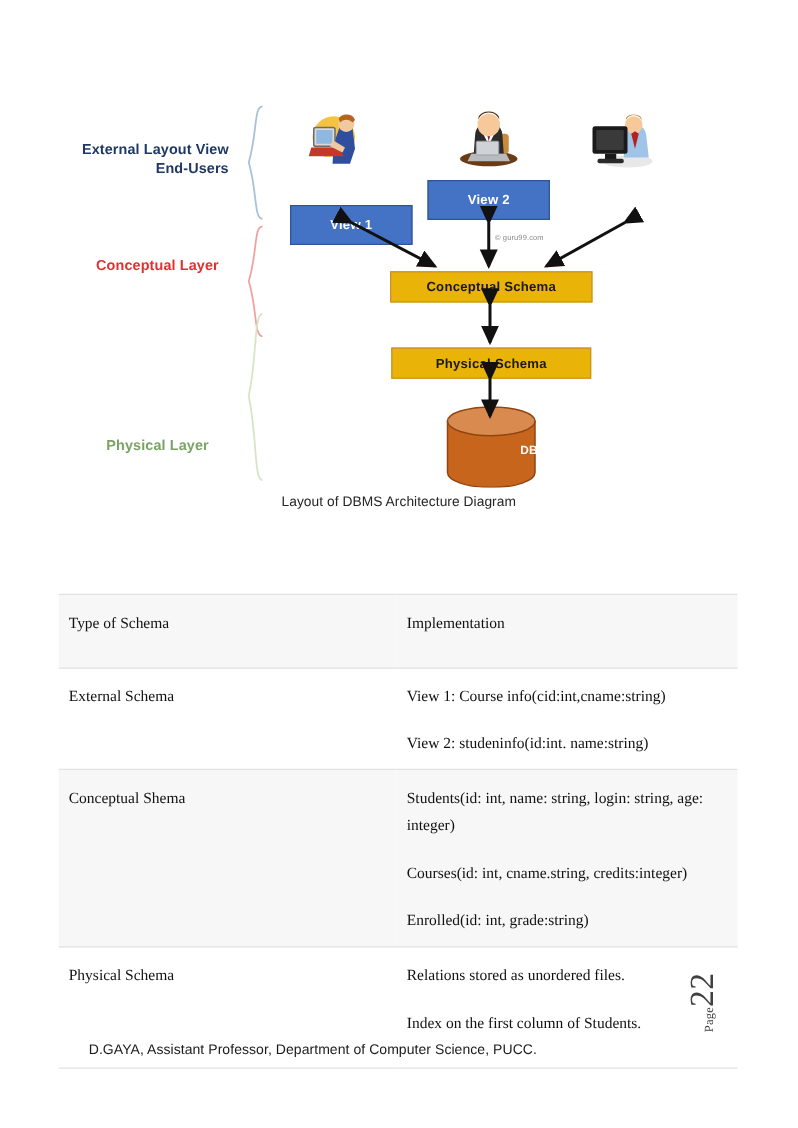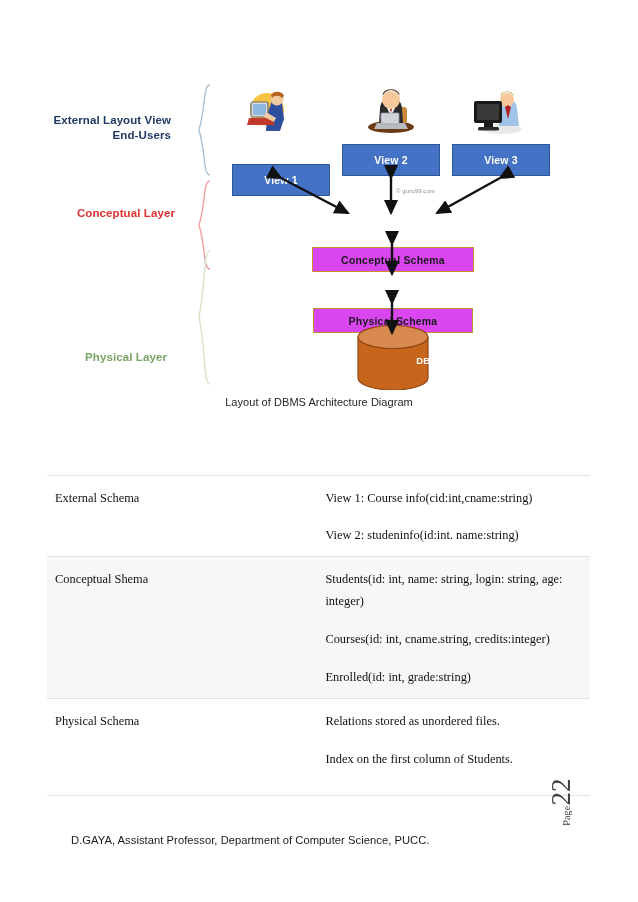--- a/index.html
+++ b/index.html
@@ -26,21 +26,21 @@
   .brace-label {
     position: absolute;
     font-family: "Liberation Sans", sans-serif;
     font-size: 11.5px;
     font-weight: bold;
     text-align: right;
     line-height: 15px;
     letter-spacing: 0.1px;
   }
   #label-external {
-    left: 36px; top: 113px; width: 135px;
+    left: 48px; top: 113px; width: 135px;
     color: #1f3864;
   }
   #label-conceptual {
     left: 40px; top: 206px; width: 135px;
     color: #e03030;
   }
   #label-physical {
     left: 32px; top: 303px; width: 135px;
     color: #7aa464;
     margin-top: 47px;
@@ -76,31 +76,30 @@
     justify-content: center;
     letter-spacing: 0.2px;
   }
   #view1 { left: 232px; top: 144px; width: 96px; margin-top: 20px; }
   #view2 { left: 342px; top: 144px; width: 96px; }
   #view3 { left: 452px; top: 144px; width: 96px; }
 
   .schema-box {
     position: absolute;
     height: 23px;
-    background: #d946ef;
+    background: #eab308;
     border: 1px solid #c8922a;
     color: #1a1a1a;
     font-family: "Liberation Sans", sans-serif;
     font-size: 10.5px;
     font-weight: bold;
     display: flex;
     align-items: center;
     justify-content: center;
     letter-spacing: 0.2px;
-    margin-top: 30px;
   }
   #conceptual-schema { left: 312px; top: 217px; width: 160px; }
   #physical-schema { left: 313px; top: 278px; width: 158px; }
 
   #db-cylinder {
     position: absolute;
     left: 356px;
     top: 325px;
     width: 74px;
     height: 65px;
@@ -272,21 +271,20 @@
     <path d="M32,10 a7,7 0 0 1 14,0 l-1,-5 a7,5 0 0 0 -12,0 z" fill="#c28b3c"></path>
     <path d="M37,18 l3,12 l3,-12 l-3,-2 z" fill="#b22222"></path>
     <rect x="6" y="12" width="28" height="22" rx="2" fill="#1a1a1a"></rect>
     <rect x="9" y="15" width="22" height="16" rx="1" fill="#3a3a3a"></rect>
     <rect x="16" y="34" width="9" height="5" fill="#1a1a1a"></rect>
     <rect x="10" y="38" width="21" height="3.5" rx="1.5" fill="#2a2a2a"></rect>
   </svg>
 
   <div class="view-box" id="view1">View 1</div>
   <div class="view-box" id="view2">View 2</div>
-  <div class="view-box" id="view3">View 3</div>
 
   <div class="schema-box" id="conceptual-schema">Conceptual Schema</div>
   <div class="schema-box" id="physical-schema">Physical Schema</div>
 
   <svg id="db-cylinder" viewBox="0 0 74 65">
     <path d="M2,12 L2,53 A35,12 0 0 0 72,53 L72,12 Z" fill="#c8651c" stroke="#8f4512" stroke-width="1.2"></path>
     <ellipse cx="37" cy="12" rx="35" ry="11.5" fill="#d98a4f" stroke="#8f4512" stroke-width="1.2"></ellipse>
   </svg>
   <div id="db-label">DB</div>
 
@@ -308,20 +306,28 @@
     <line x1="392" y1="244" x2="392" y2="274" stroke="#111111" stroke-width="2.4" marker-start="url(#ah)" marker-end="url(#ah)"></line>
 
     <line x1="392" y1="303" x2="392" y2="333" stroke="#111111" stroke-width="2.4" marker-start="url(#ah)" marker-end="url(#ah)"></line>
   </svg>
 </div>
 
 <div id="diagram-caption">Layout of DBMS Architecture Diagram</div>
 
 <table id="schema-table">
   <tbody>
+    <tr class="row-head shaded">
+      <td class="col-type">
+        <p>Type of Schema</p>
+      </td>
+      <td class="col-impl">
+        <p>Implementation</p>
+      </td>
+    </tr>
 
     <tr class="row-external">
       <td class="col-type">
         <p>External Schema</p>
       </td>
       <td class="col-impl">
         <p>View 1: Course info(cid:int,cname:string)</p>
         <p>View 2: studeninfo(id:int. name:string)</p>
       </td>
     </tr>

